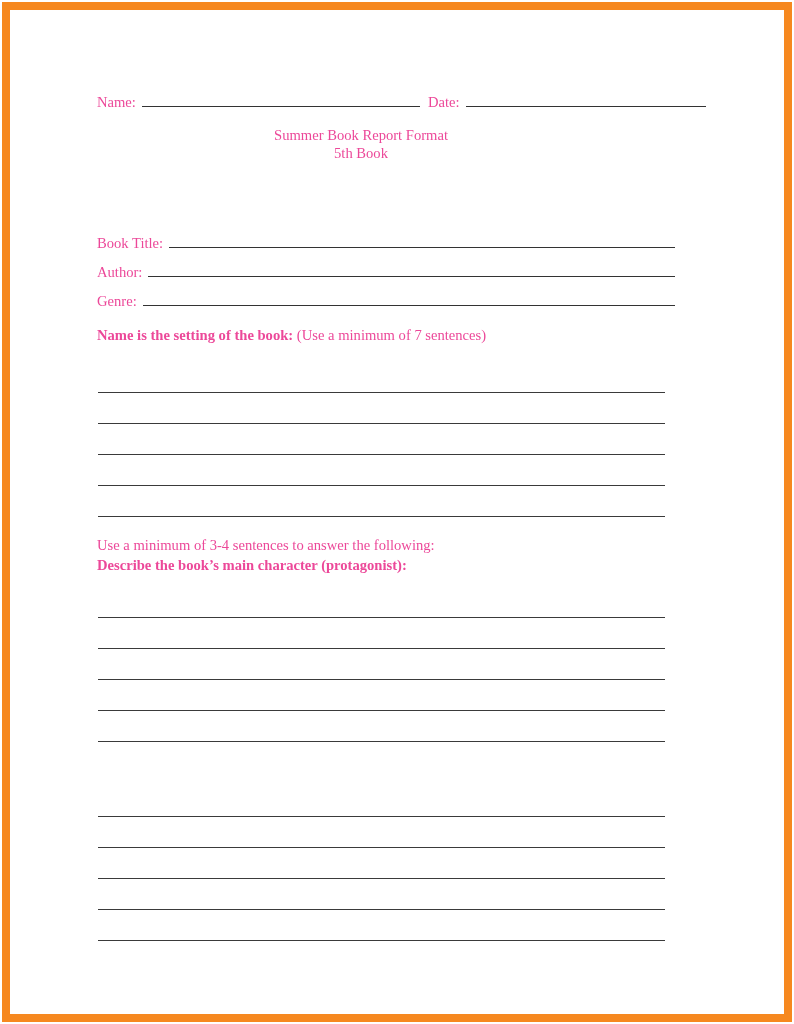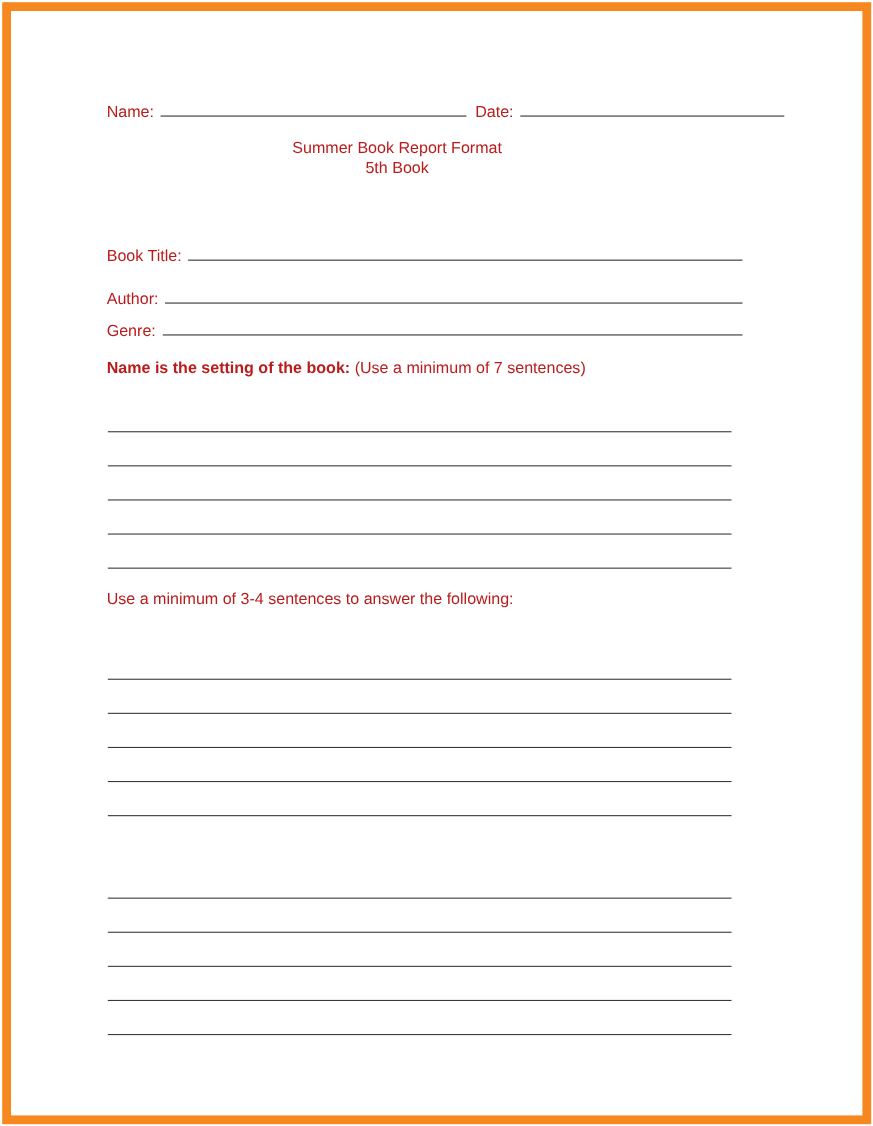--- a/index.html
+++ b/index.html
@@ -40,21 +40,22 @@
     width: 794px;
     height: 1024px;
   }
 
   
   .row {
     position: absolute;
     font-size: 14.6px;
     line-height: 19px;
     white-space: nowrap;
-    color: #b91c1c;
+    color: #ec4899;
+    font-family: Liberation Serif, serif;
   }
   .bold { font-weight: bold; }
 
   .name-date {
     left: 97px;
     top: 93px;
     width: 580px;
     display: flex;
     align-items: baseline;
     white-space: nowrap;
@@ -87,21 +88,21 @@
     line-height: 18.5px;
     font-size: 14.6px;
   }
 
   .field-row {
     left: 97px;
     width: 578px;
     display: flex;
     align-items: baseline;
   }
-  .field-booktitle { top: 224px; }
+  .field-booktitle { top: 234px; align-items: center; }
   .field-author    { top: 263px; }
   .field-genre     { top: 292px; }
 
   .question {
     left: 97px;
     width: 600px;
     white-space: normal;
     line-height: 18.5px;
   }
   .q-setting    { top: 326px; }
@@ -167,20 +168,21 @@
   <div class="writing-lines wl-1">
     <div class="write-line"></div>
     <div class="write-line"></div>
     <div class="write-line"></div>
     <div class="write-line"></div>
     <div class="write-line"></div>
   </div>
 
   <div class="row question q-instruct">Use a minimum of 3-4 sentences to answer the following:</div>
 
+  <div class="row question q-protagonist bold">Describe the book’s main character (protagonist):</div>
 
   <div class="writing-lines wl-2">
     <div class="write-line"></div>
     <div class="write-line"></div>
     <div class="write-line"></div>
     <div class="write-line"></div>
     <div class="write-line"></div>
   </div>
 
 

